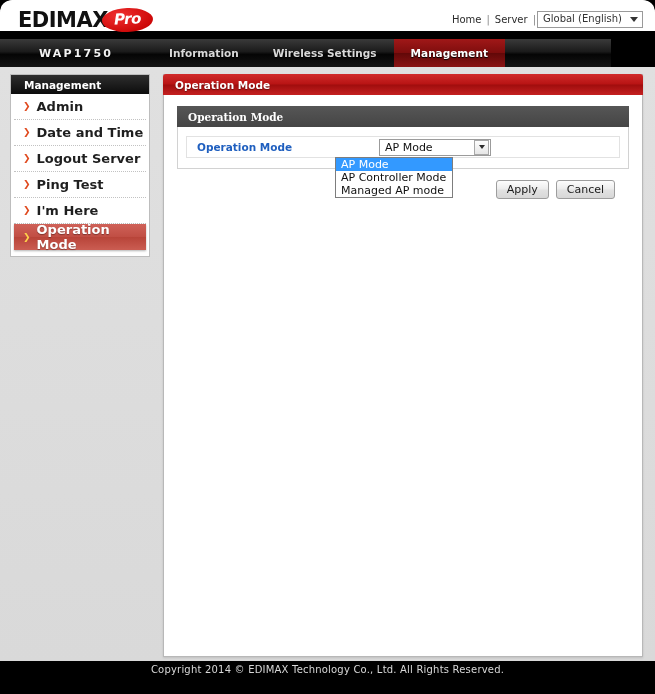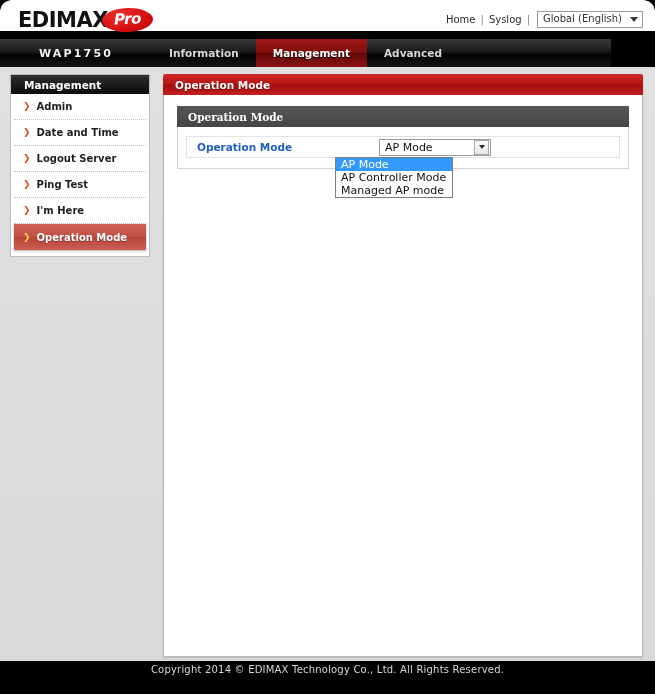--- a/index.html
+++ b/index.html
@@ -85,21 +85,20 @@
     color: #333;
   }
   #header-links .hlink {
     color: #2b2b2b;
     text-decoration: none;
     padding: 0 4px;
     cursor: pointer;
   }
   #header-links .hsep { color: #888; padding: 0 1px; }
   #lang-select {
-    margin-left: 6px;
     border: 1px solid #9a9a9a;
     background: #ffffff;
     padding: 1px 4px 2px 5px;
     display: flex;
     align-items: center;
     gap: 8px;
     cursor: pointer;
     font-size: 10px;
     line-height: 1.2;
   }
@@ -193,21 +192,21 @@
   .sidebar-item .chev {
     color: #e04a1f;
     font-size: 9px;
     font-weight: bold;
     margin-right: 6px;
     line-height: 1;
   }
   .sidebar-item .slabel {
     color: #1f1f1f;
     font-weight: bold;
-    font-size: 10px;
+    font-size: 13px;
   }
   .sidebar-item.active {
     background: #c9584f;
     background: linear-gradient(to bottom, #cf6158 0%, #c04e44 50%, #b84439 51%, #cb5d52 100%);
     border-bottom: none;
     box-shadow: 0 1px 2px rgba(0,0,0,0.3);
   }
   .sidebar-item.active .chev { color: #ffd24a; }
   .sidebar-item.active .slabel { color: #ffffff; text-shadow: 0 1px 1px rgba(0,0,0,0.35); }
 
@@ -381,35 +380,35 @@
     <div id="brand-logo">
       <span id="brand-wordmark">EDIMAX</span>
       <span id="brand-pro-badge">
         <span id="brand-pro-text">Pro</span>
       </span>
     </div>
 
     <div id="header-links">
       <span class="hlink">Home</span>
       <span class="hsep">|</span>
-      <span class="hlink">Syslog</span>
+      <span class="hlink">Server</span>
       <span class="hsep">|</span>
       <span id="lang-select">
         <span>Global (English)</span>
         <span id="lang-caret"></span>
       </span>
     </div>
   </div>
 
   <div id="nav-bar">
     <div id="nav-model">WAP1750</div>
     <div id="nav-items">
       <div class="nav-item">Information</div>
+      <div class="nav-item">Wireless Settings</div>
       <div class="nav-item active">Management</div>
-      <div class="nav-item">Advanced</div>
     </div>
   </div>
 
   <div id="body-area">
 
     <div id="sidebar">
       <div id="sidebar-header">Management</div>
 
       <div class="sidebar-item">
         <span class="chev">❯</span>
@@ -457,20 +456,24 @@
 
               <div id="select-options">
                 <div class="select-option selected">AP Mode</div>
                 <div class="select-option">AP Controller Mode</div>
                 <div class="select-option">Managed AP mode</div>
               </div>
             </div>
           </div>
         </div>
 
+        <div id="button-row">
+          <div class="btn">Apply</div>
+          <div class="btn">Cancel</div>
+        </div>
       </div>
     </div>
   </div>
 
   <div id="footer-bar">
     <span id="footer-text">Copyright 2014 © EDIMAX Technology Co., Ltd. All Rights Reserved.</span>
   </div>
 
 </div>
 

